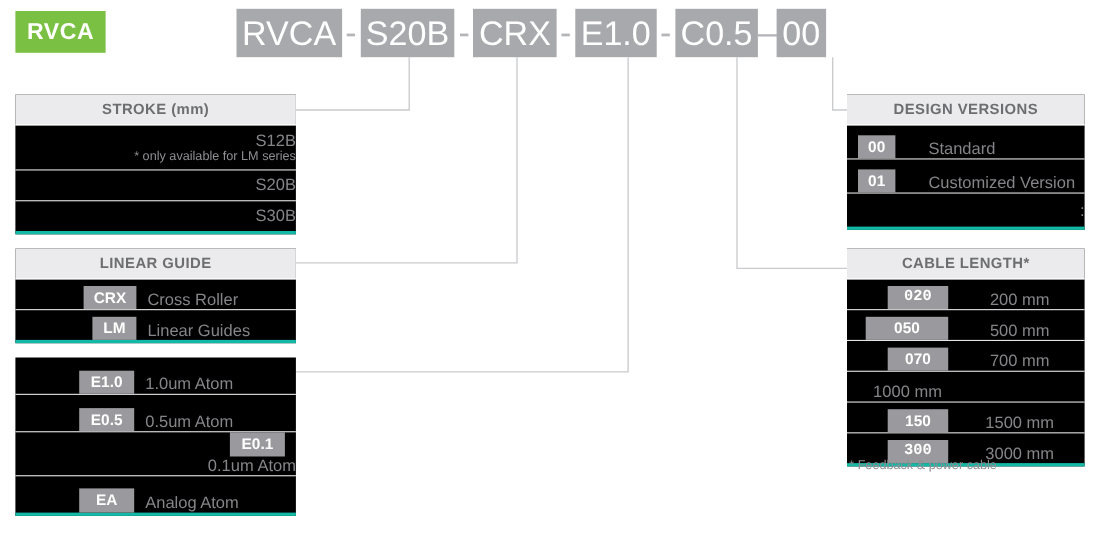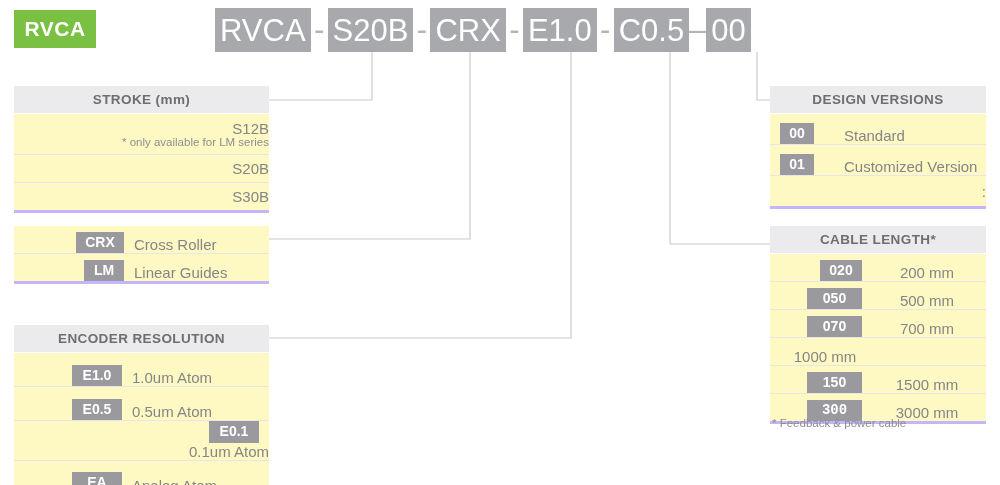--- a/index.html
+++ b/index.html
@@ -66,22 +66,22 @@
     left: 0;
     top: 0;
     width: 1000px;
     height: 485px;
     pointer-events: none;
   }
 
   
   .tbl {
     position: absolute;
-    border-bottom: 3px solid #c4b5fd;
-    background: #fef9c3;
+    border-bottom: 3px solid #14b8a6;
+    background: #000000;
   }
   .tbl-head {
     background: #ebebed;
     color: #6d6e72;
     font-size: 13.5px;
     font-weight: bold;
     letter-spacing: 0.4px;
     text-align: center;
     padding: 6px 0 6px;
     border-bottom: 1px solid #ffffff;
@@ -175,36 +175,36 @@
   </div>
   <div class="row center">
     <span>S20B</span>
   </div>
   <div class="row center">
     <span>S30B</span>
   </div>
 </div>
 
 <div class="tbl" style="left:14px; top:226px; width:255px;">
+  <div class="tbl-head">LINEAR GUIDE</div>
   <div class="row">
     <span class="chip-cell" style="width:110px;">
       <span class="chip" style="width:48px;">CRX</span>
     </span>
     <span class="lbl-left">Cross Roller</span>
   </div>
   <div class="row">
     <span class="chip-cell" style="width:110px;">
       <span class="chip" style="width:40px;">LM</span>
     </span>
     <span class="lbl-left">Linear Guides</span>
   </div>
 </div>
 
 <div class="tbl" style="left:14px; top:325px; width:255px;">
-  <div class="tbl-head">ENCODER RESOLUTION</div>
   <div class="row" style="min-height:33px;">
     <span class="chip-cell" style="width:108px;">
       <span class="chip" style="width:50px;">E1.0</span>
     </span>
     <span class="lbl-left">1.0um Atom</span>
   </div>
   <div class="row" style="min-height:33px;">
     <span class="chip-cell" style="width:108px;">
       <span class="chip" style="width:50px;">E0.5</span>
     </span>
@@ -240,27 +240,27 @@
   </div>
   <div class="row center" style="min-height:30px;">
     <span>:</span>
   </div>
 </div>
 
 <div class="tbl" style="left:770px; top:226px; width:216px;">
   <div class="tbl-head">CABLE LENGTH*</div>
   <div class="row">
     <span class="chip-cell" style="width:92px;">
-      <span class="chip" style="width:42px;">020</span>
+      <span class="chip" style="width:55px;font-family:Liberation Mono, monospace;">020</span>
     </span>
     <span class="lbl-center" style="width:110px;">200 mm</span>
   </div>
   <div class="row">
     <span class="chip-cell" style="width:92px;">
-      <span class="chip" style="width:55px;">050</span>
+      <span class="chip" style="width:75px;">050</span>
     </span>
     <span class="lbl-center" style="width:110px;">500 mm</span>
   </div>
   <div class="row">
     <span class="chip-cell" style="width:92px;">
       <span class="chip" style="width:55px;">070</span>
     </span>
     <span class="lbl-center" style="width:110px;">700 mm</span>
   </div>
   <div class="row">

